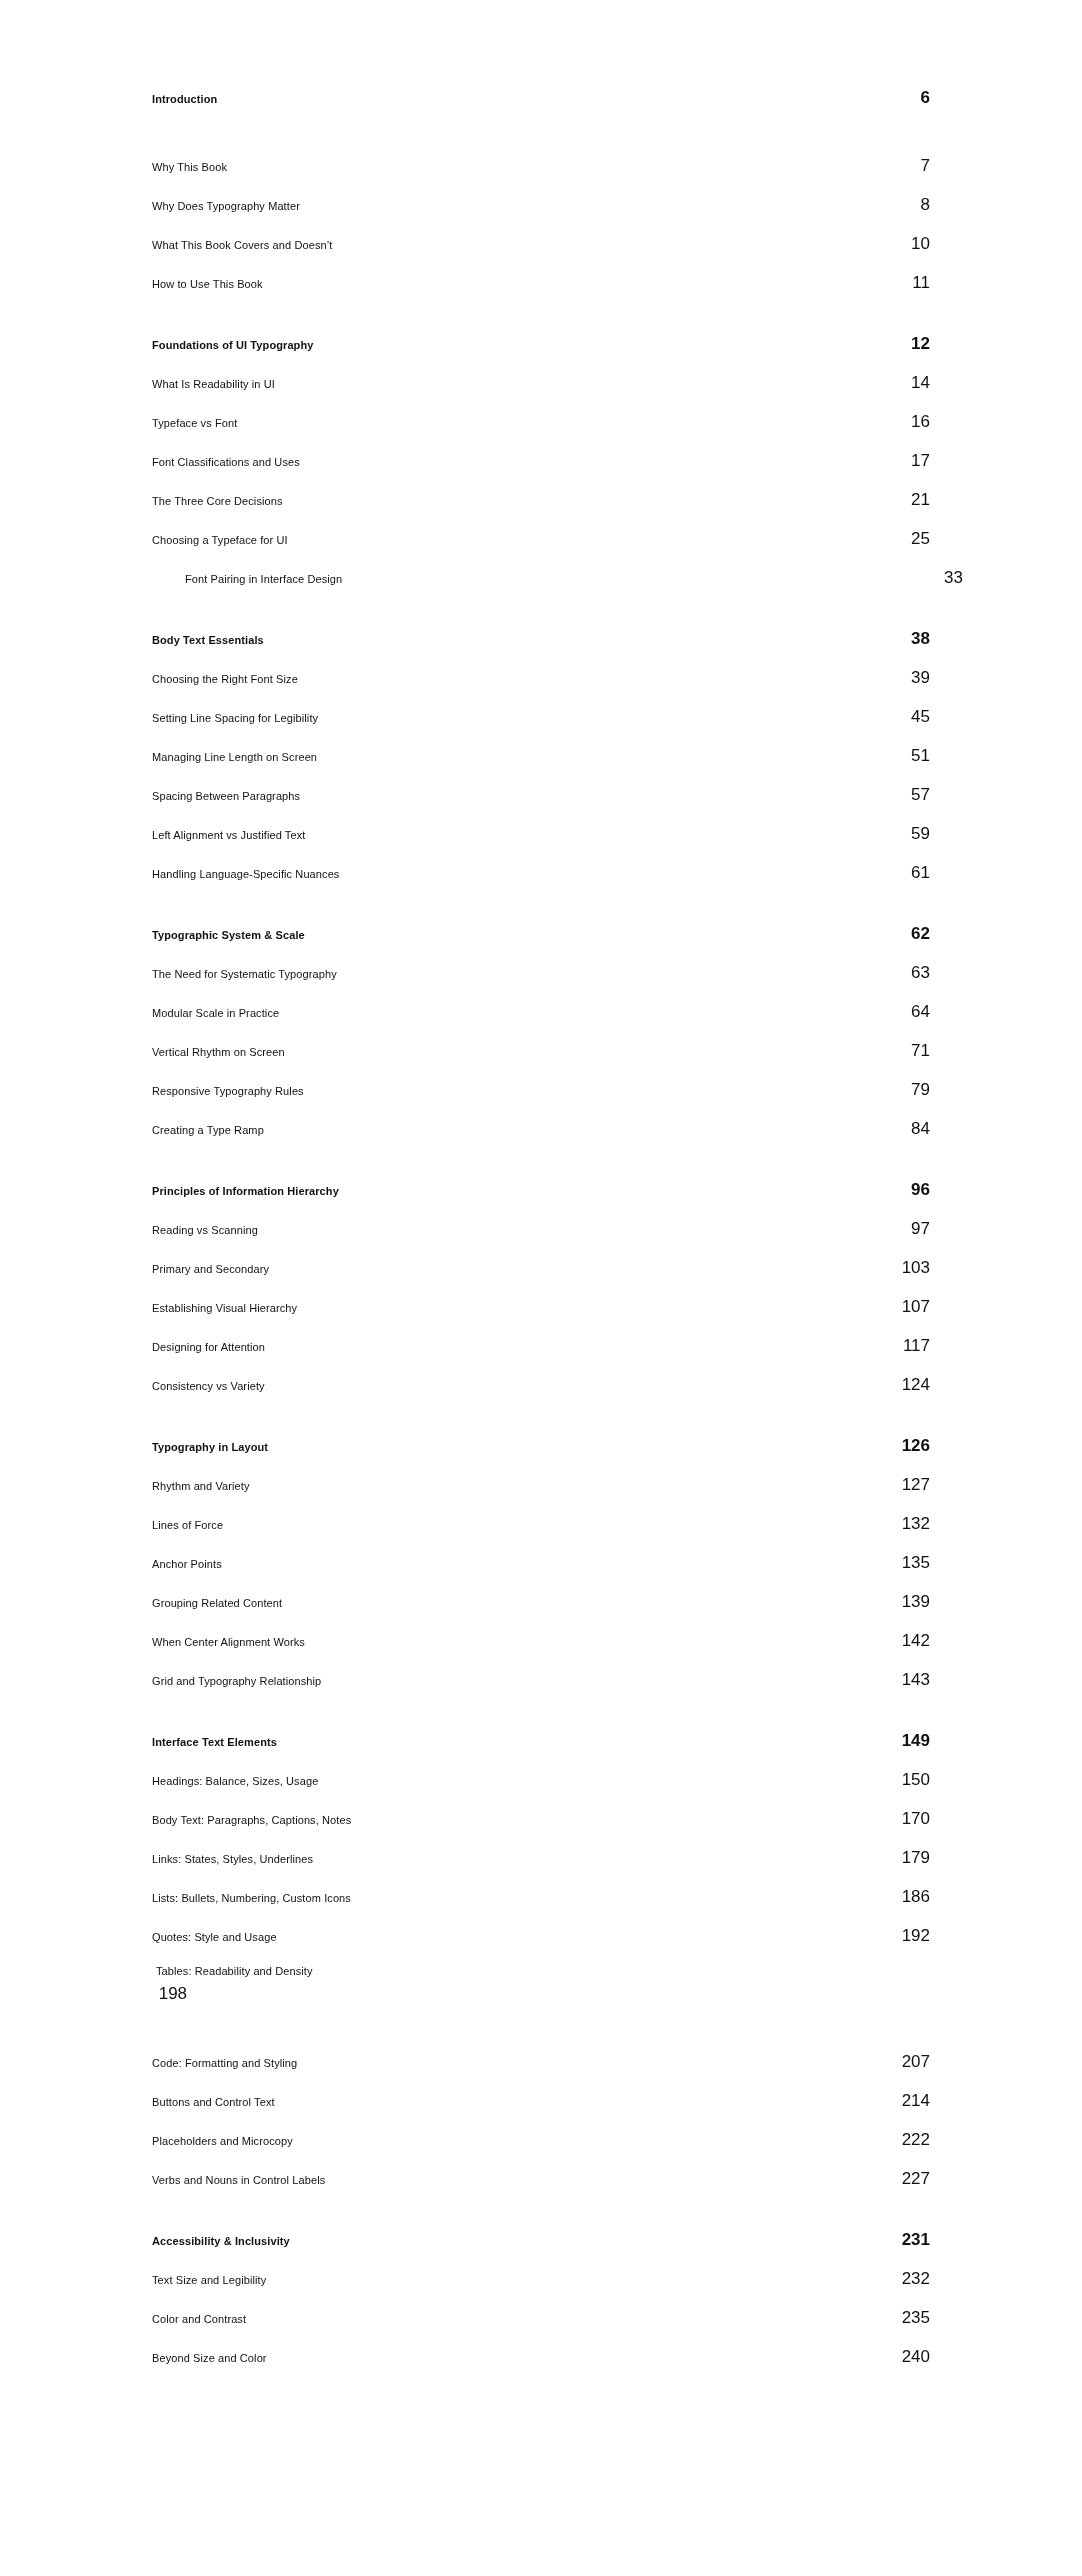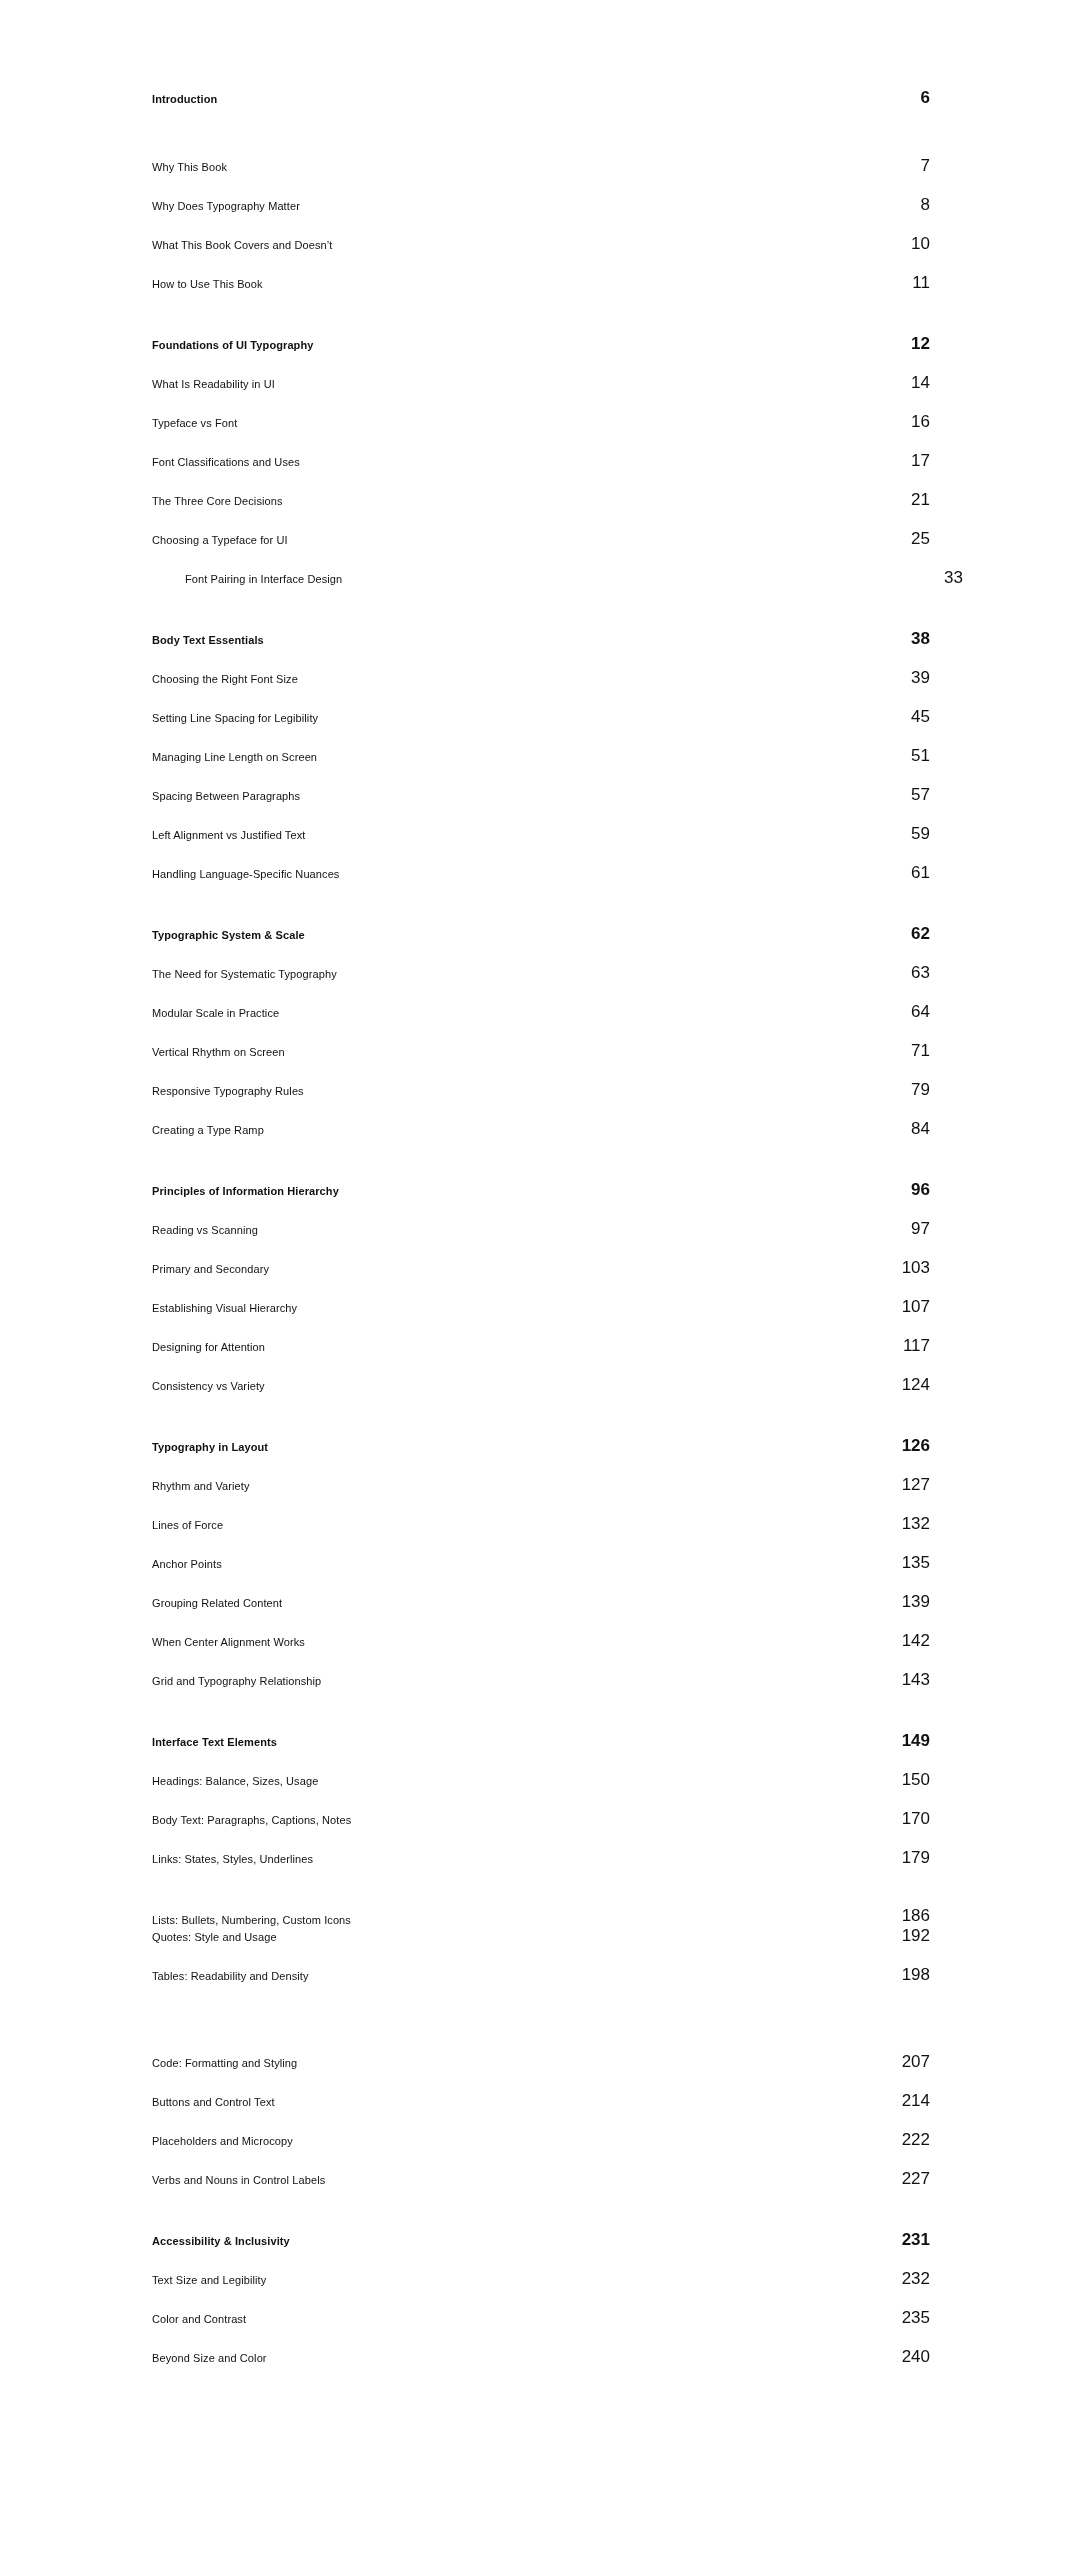--- a/index.html
+++ b/index.html
@@ -333,31 +333,31 @@
         <div class="toc-row entry" style="color: rgb(17, 17, 17);">
           <span class="label">Body Text: Paragraphs, Captions, Notes</span>
           <span class="leader"></span>
           <span class="page">170</span>
         </div>
         <div class="toc-row entry" style="color: rgb(17, 17, 17);">
           <span class="label">Links: States, Styles, Underlines</span>
           <span class="leader"></span>
           <span class="page">179</span>
         </div>
-        <div class="toc-row entry" style="color: rgb(17, 17, 17); align-items: flex-end;">
+        <div class="toc-row entry" style="color: rgb(17, 17, 17);">
           <span class="label">Lists: Bullets, Numbering, Custom Icons</span>
           <span class="leader"></span>
           <span class="page">186</span>
         </div>
         <div class="toc-row entry" style="color: rgb(17, 17, 17);">
           <span class="label">Quotes: Style and Usage</span>
           <span class="leader"></span>
           <span class="page">192</span>
         </div>
-        <div class="toc-row entry" style="color: rgb(17, 17, 17);">
+        <div class="toc-row entry" style="color: rgb(17, 17, 17); flex-direction: column;">
           <span class="label">Tables: Readability and Density</span>
           <span class="leader"></span>
           <span class="page">198</span>
         </div>
         <div class="toc-row entry" style="color: rgb(17, 17, 17); margin-top: 48px;">
           <span class="label">Code: Formatting and Styling</span>
           <span class="leader"></span>
           <span class="page">207</span>
         </div>
         <div class="toc-row entry" style="color: rgb(17, 17, 17);">

